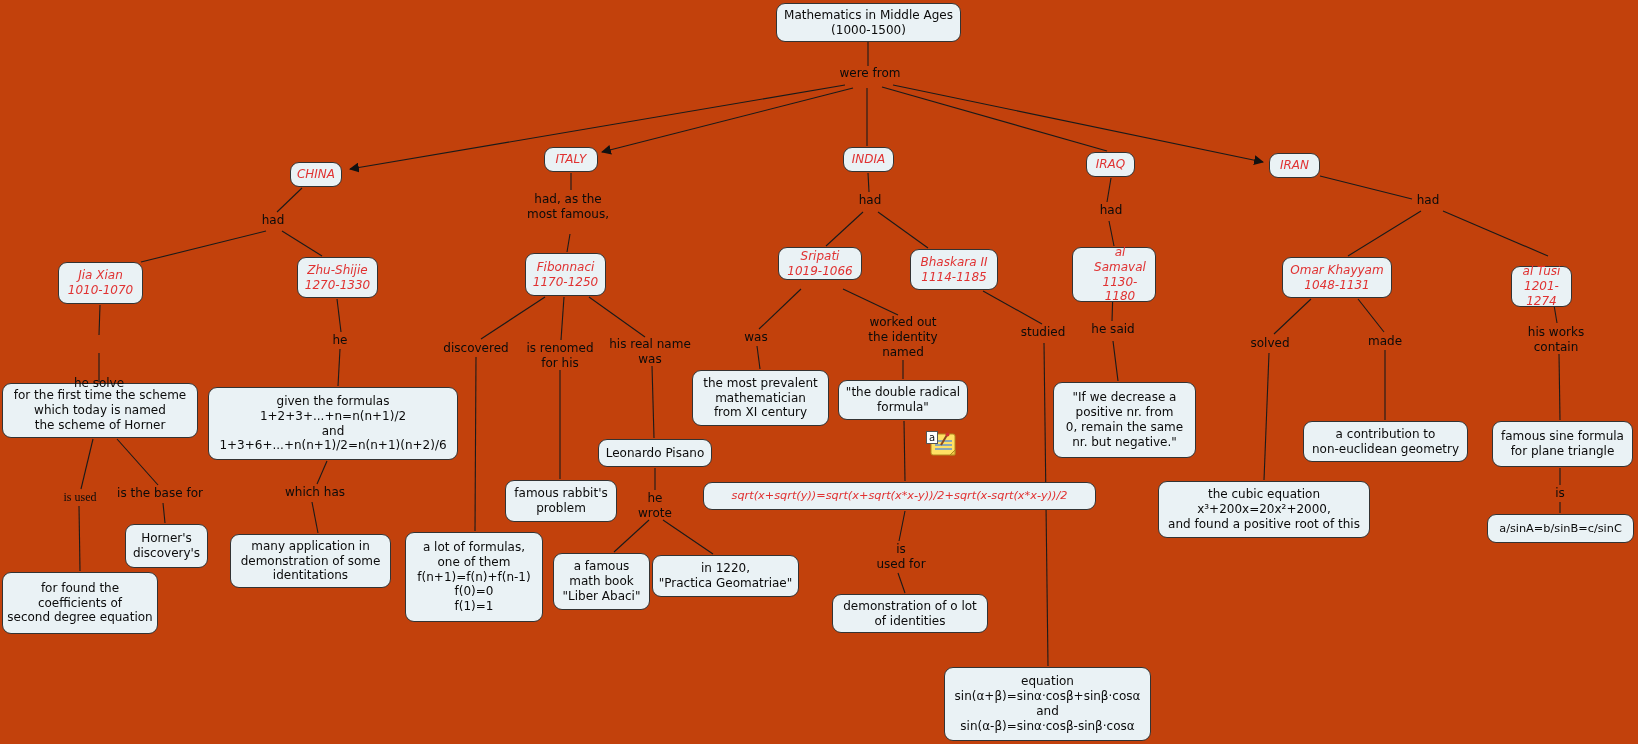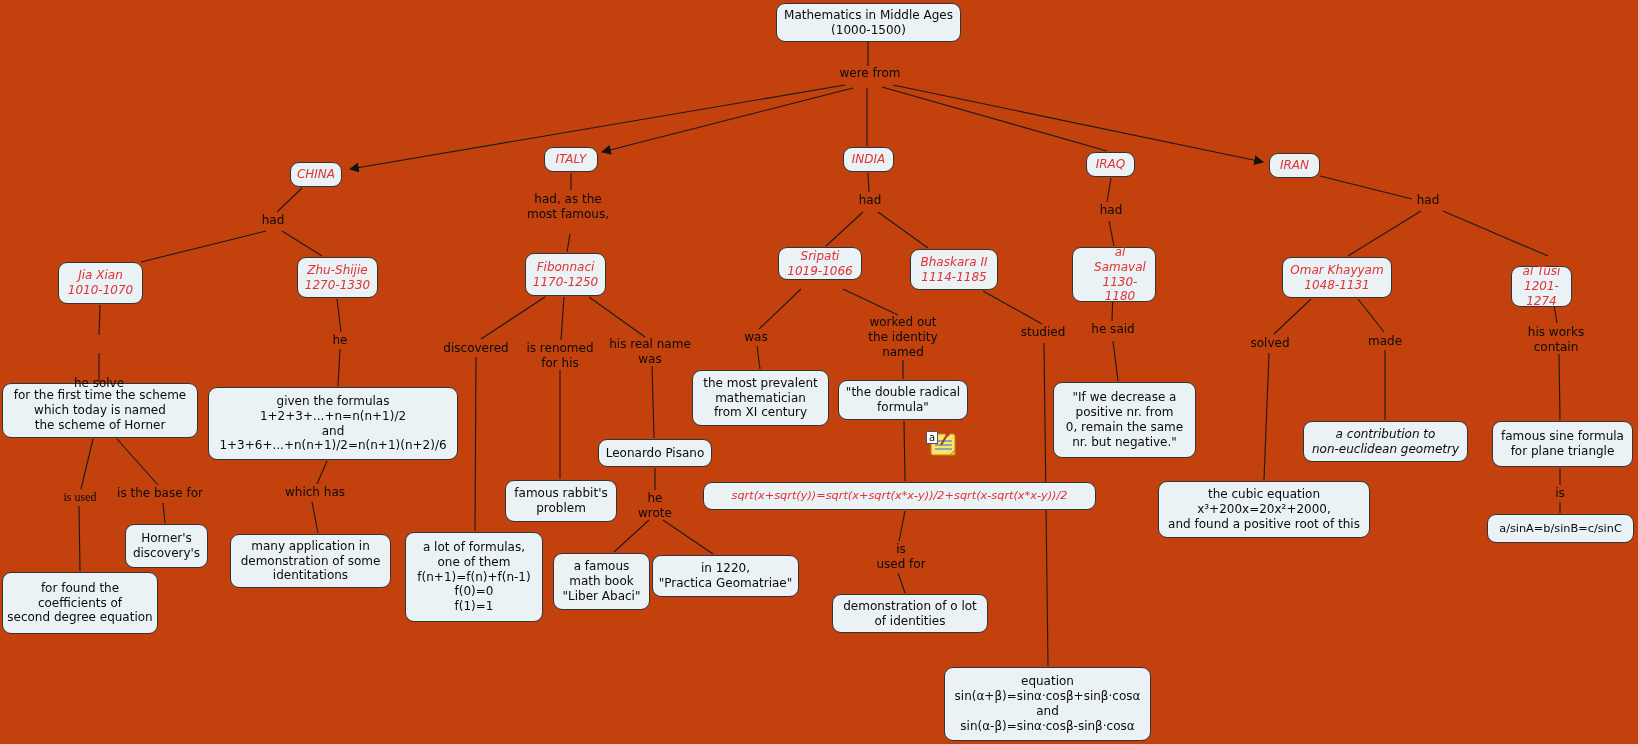--- a/index.html
+++ b/index.html
@@ -163,21 +163,21 @@
 sin(α+β)=sinα·cosβ+sinβ·cosα
 and
 sin(α-β)=sinα·cosβ-sinβ·cosα</div>
   <div class="box" style="left:1053px;top:382px;width:143px;height:76px;">"If we decrease a
 positive nr. from
 0, remain the same
 nr. but negative."</div>
   <div class="box" style="left:1158px;top:481px;width:212px;height:57px;">the cubic equation
 x³+200x=20x²+2000,
 and found a positive root of this</div>
-  <div class="box" style="left:1303px;top:421px;width:165px;height:41px;font-style:italic;">a contribution to
+  <div class="box" style="left:1303px;top:421px;width:165px;height:41px;">a contribution to
 non-euclidean geometry</div>
   <div class="box" style="left:1492px;top:421px;width:141px;height:46px;">famous sine formula
 for plane triangle</div>
   <div class="box small" style="left:1487px;top:514px;width:147px;height:29px;">a/sinA=b/sinB=c/sinC</div>
 
   <div class="label" style="left:870px;top:66px;">were from</div>
   <div class="label" style="left:273px;top:213px;">had</div>
   <div class="label" style="left:568px;top:192px;">had, as the
 most famous,</div>
   <div class="label" style="left:870px;top:193px;">had</div>

